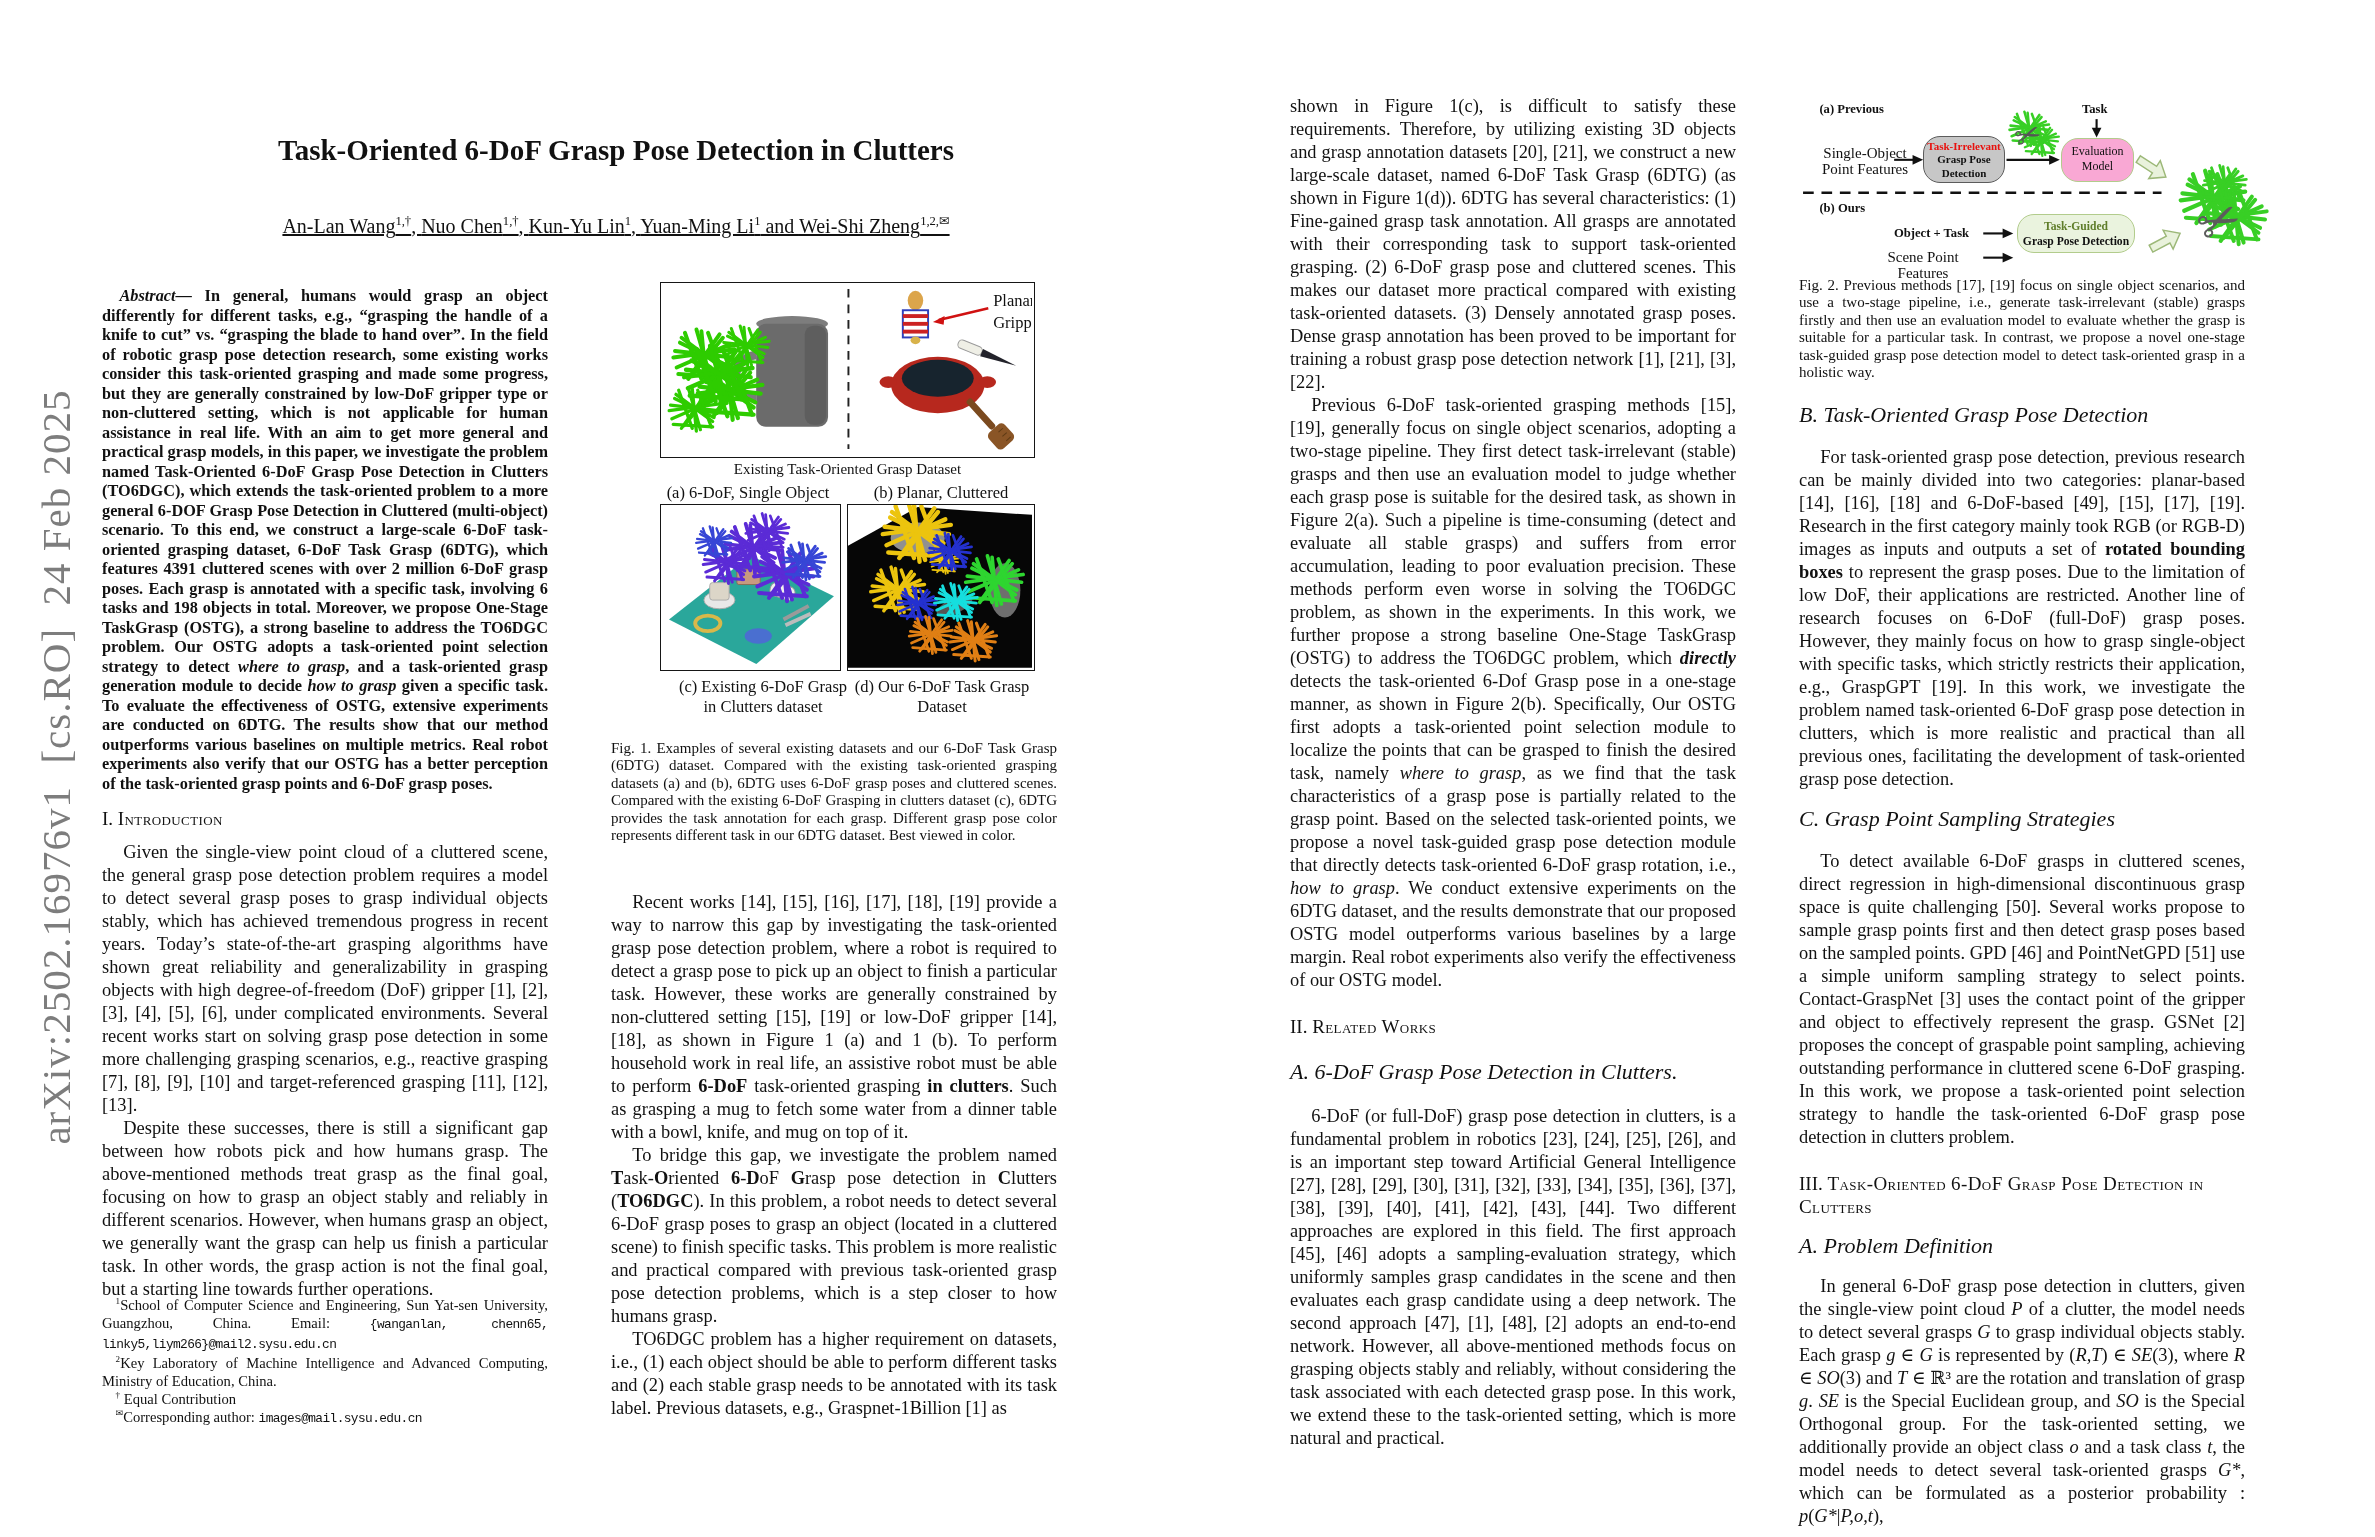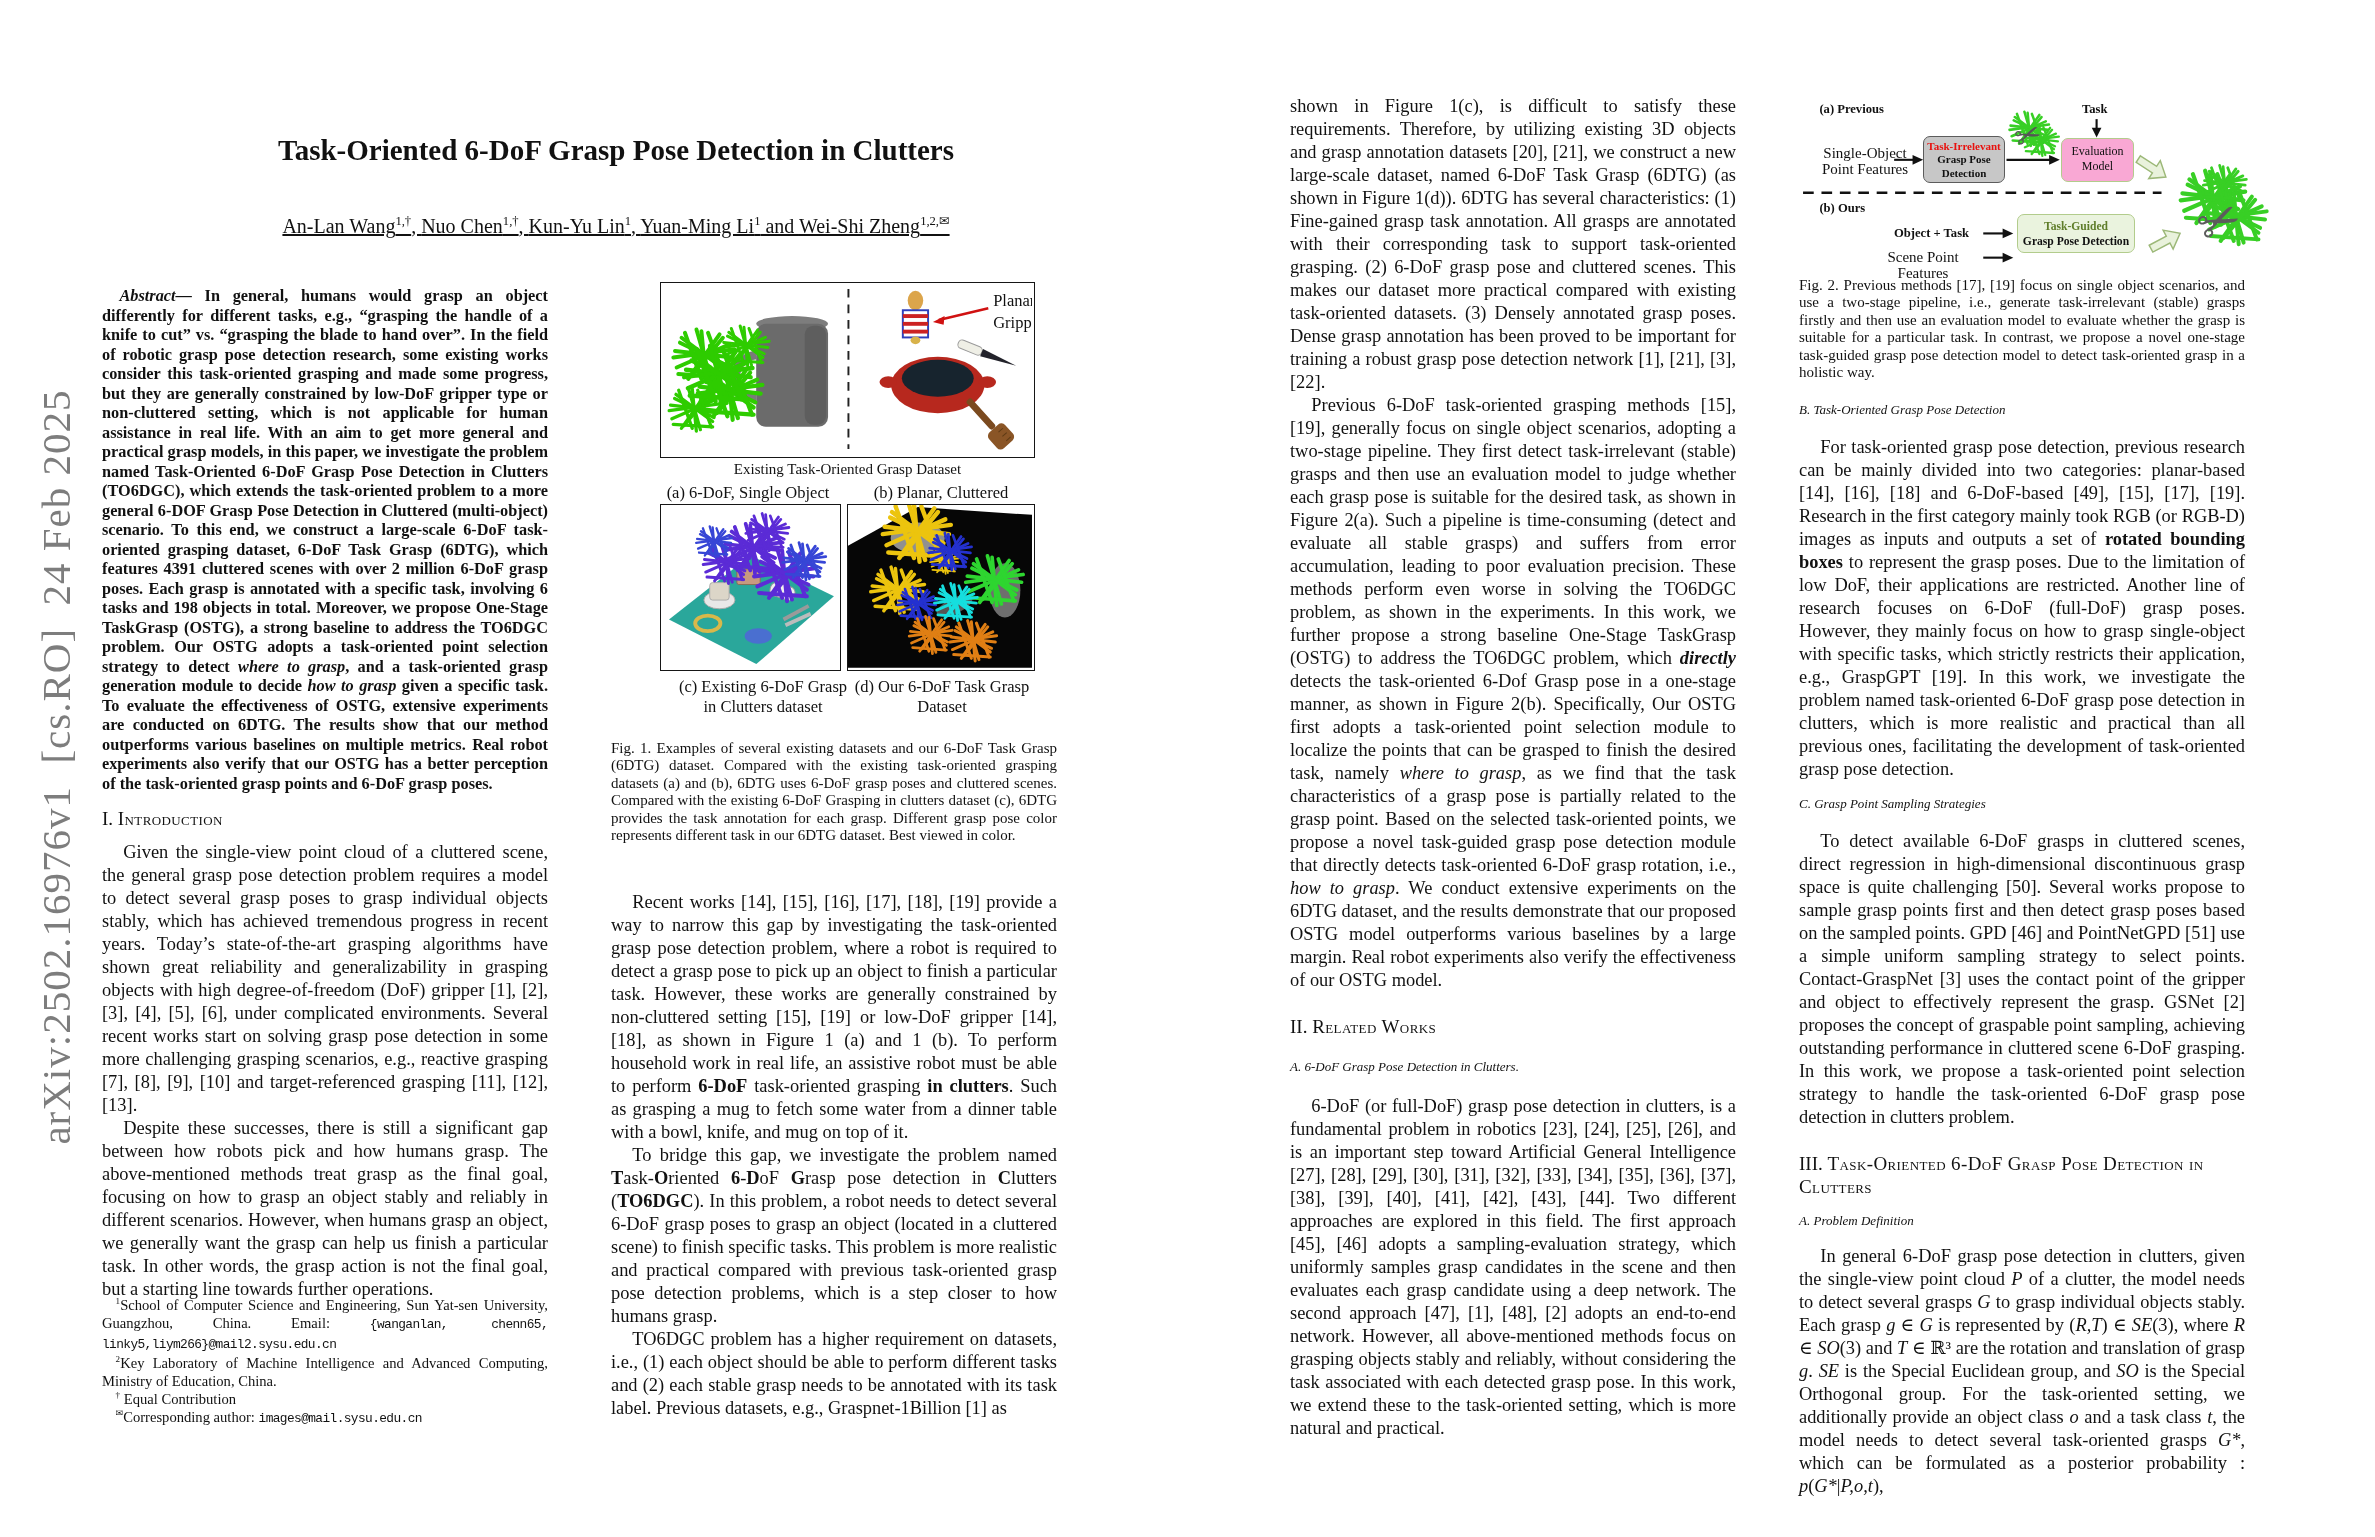--- a/index.html
+++ b/index.html
@@ -17,21 +17,21 @@
   .col{position:absolute;width:446px;}
   #col1{left:102px;top:286px;}
   #col2-text{left:611px;top:891px;}
   #col3{left:1290px;top:95px;}
   #col4-text{left:1799px;top:402px;}
   .para{font-size:18.4px;line-height:23px;text-align:justify;text-indent:21.3px;margin:0 0 0 0;}
   .para.noindent{text-indent:0;}
   .abstract{font-weight:bold;font-size:16.3px;line-height:19.5px;text-align:justify;text-indent:17.5px;margin:0;}
   .sec-head{font-size:19px;margin:13.6px 0 11.6px 0;line-height:23px;}
   .sec-head .sc{font-variant:small-caps;letter-spacing:0.4px;}
-  .sub-head{font-style:italic;font-size:13px;margin:13.6px 0 11.6px 0;}
+  .sub-head{font-style:italic;font-size:22px;margin:13.6px 0 11.6px 0;}
   .sg-b{font-weight:bold;}
   .sg-i{font-style:italic;}
   .sg-m{font-family:"Liberation Mono","DejaVu Sans Mono",monospace;font-size:0.88em;letter-spacing:-0.6px;}
   .sg-s{vertical-align:super;font-size:0.62em;line-height:0;}
   
   .footnotes{position:absolute;left:102px;top:1296px;width:446px;font-size:14.6px;line-height:18px;text-align:justify;}
   .footnotes p{margin:0;text-indent:13.6px;}
   
   #fig1{left:611px;top:282px;width:446px;height:602px;}
   .f1box{position:absolute;background:#fff;border:1.9px solid #161616;box-sizing:border-box;}
@@ -43,21 +43,21 @@
   #f1-c{left:49px;top:222px;width:181px;height:167px;}
   #f1-d{left:236px;top:222px;width:188px;height:167px;}
   .f1cap{position:absolute;top:395px;text-align:center;font-size:16.5px;line-height:20.4px;}
   #f1cap-c{left:33px;width:238px;}
   #f1cap-d{left:241px;width:180px;}
   #fig1-caption{position:absolute;left:0;top:458px;width:446px;font-size:15px;line-height:17.4px;text-align:justify;}
   
   #fig2{left:1799px;top:92px;width:477px;height:186px;font-size:12.6px;}
   .f2lab{position:absolute;font-weight:bold;font-size:12.6px;}
   .f2txt{position:absolute;font-size:15px;line-height:15.5px;text-align:center;}
-  .f2box{position:absolute;box-sizing:border-box;border-radius:7px;text-align:center;}
+  .f2box{position:absolute;box-sizing:border-box;border-radius:17px;text-align:center;}
   #f2-box1{left:124px;top:44px;width:82px;height:47px;background:#c7c7c7;border:1.9px solid #5c5c5c;
            font-size:11px;font-weight:bold;line-height:13.4px;padding-top:2.9px;}
   #f2-box1 .red{color:#e8110e;}
   #f2-eval{left:262px;top:46px;width:73px;height:44px;background:#f9a8d4;border:1.5px solid #b2cc8c;
            font-size:12px;line-height:15.5px;padding-top:4.9px;}
   #f2-box2{left:218px;top:122px;width:118px;height:39px;background:#eaf3de;border:1.5px solid #b2cc8c;
            font-size:11.6px;font-weight:bold;line-height:15px;padding-top:3.9px;}
   #f2-box2 .grn{color:#5f7d2a;}
   #fig2-caption{position:absolute;left:1799px;top:277px;width:446px;font-size:15px;line-height:17.4px;text-align:justify;}
   svg text{font-family:"Liberation Serif","DejaVu Serif",serif;}

